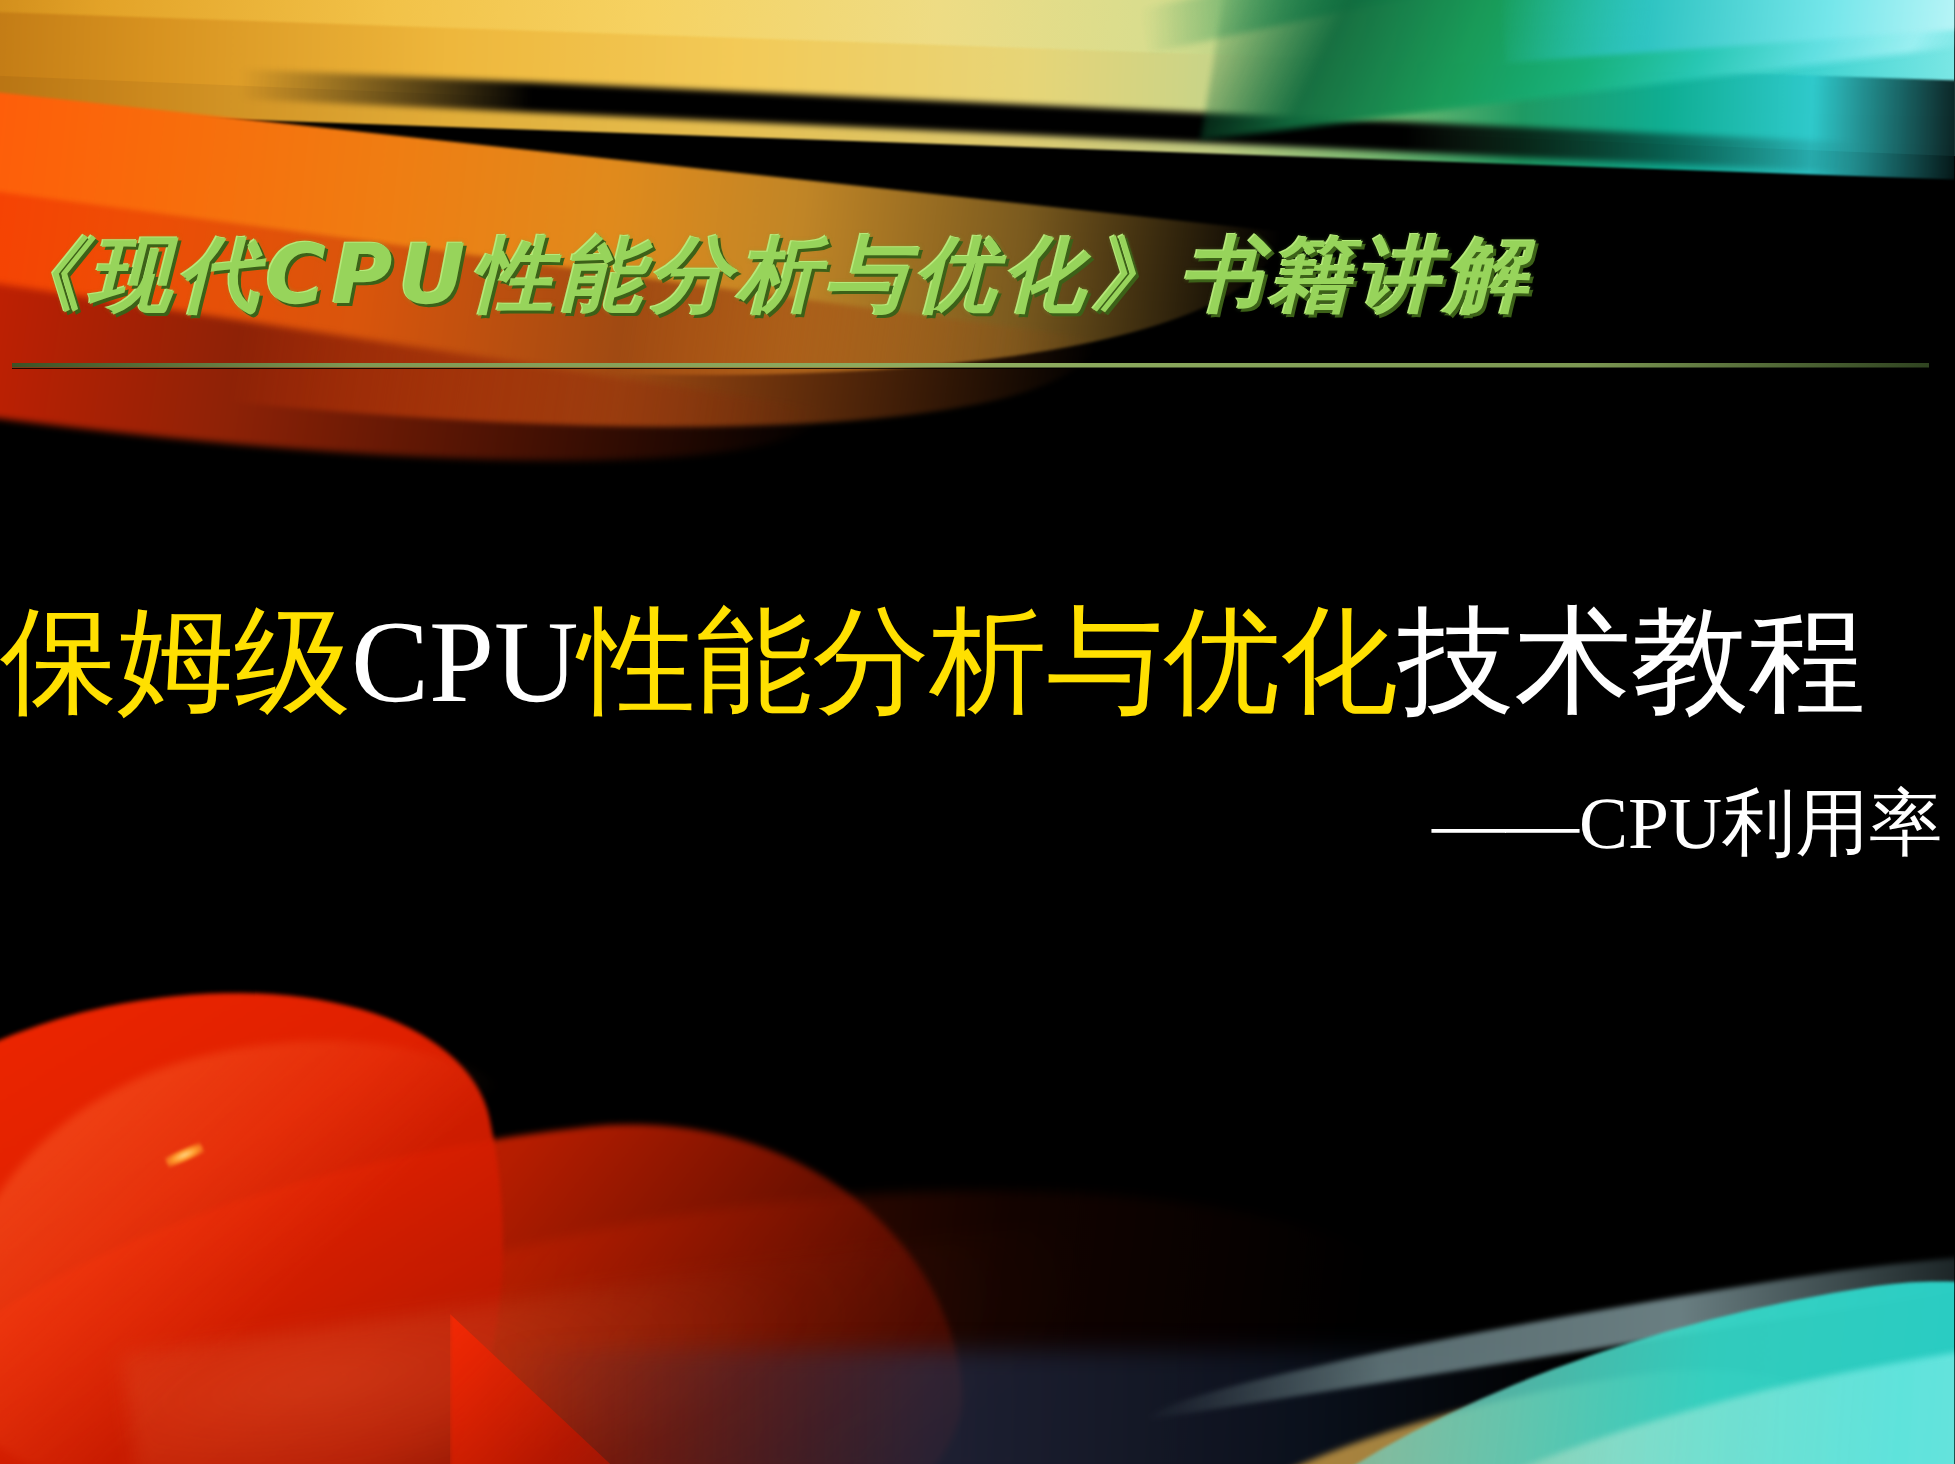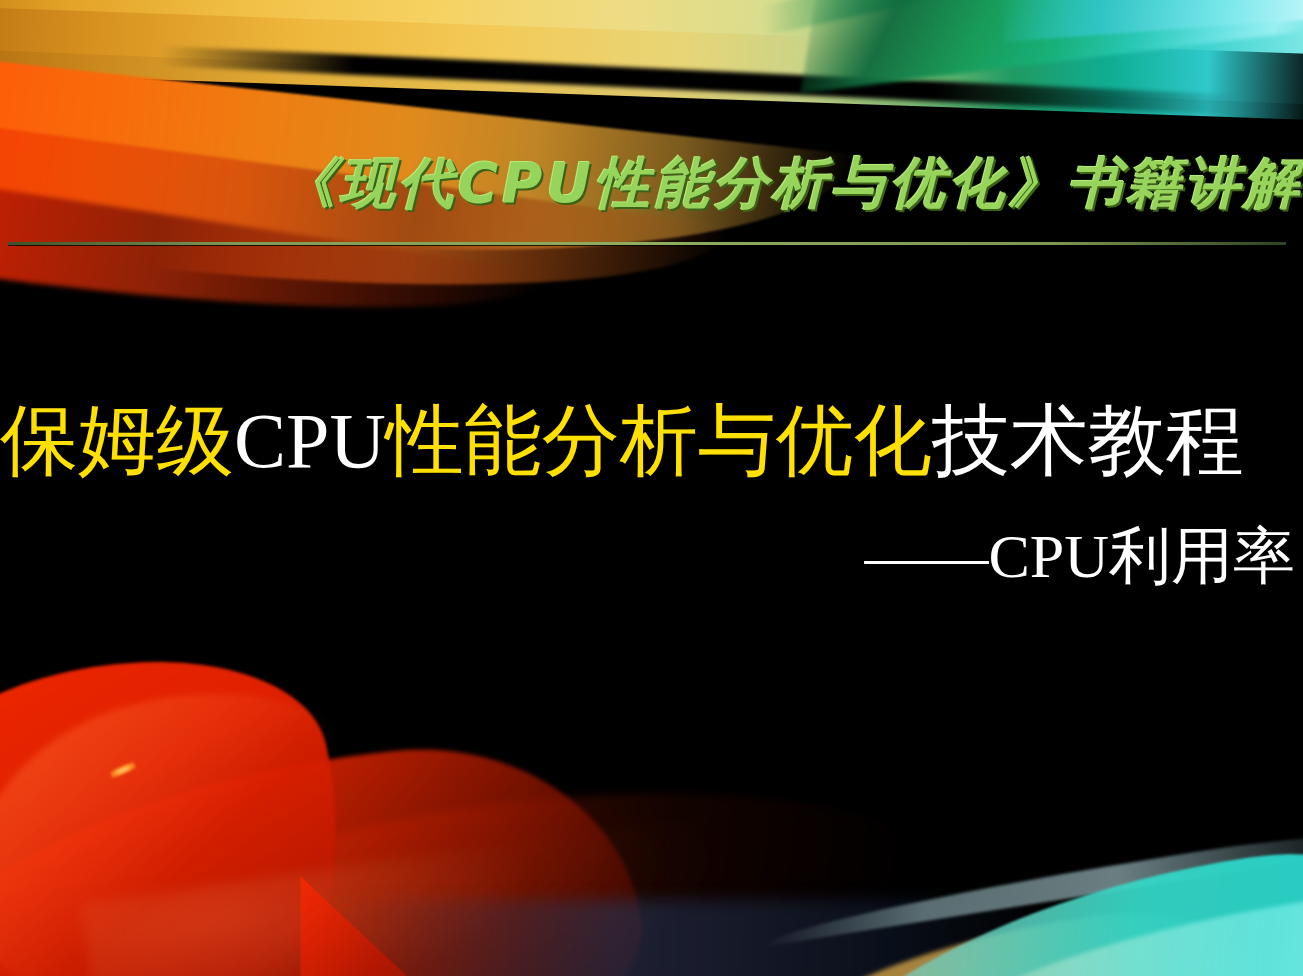--- a/index.html
+++ b/index.html
@@ -331,21 +331,21 @@
     position: absolute;
     inset: 0;
   }
 
   
   .header-title {
     position: absolute;
     left: 0;
     right: 0;
     top: 156px;
-    text-align: right;
+    text-align: left;
     font-family: "DejaVu Sans", "Liberation Sans", sans-serif;
     font-size: 55px;
     font-weight: 700;
     font-style: italic;
     letter-spacing: 4px;
     color: #97d45b;
     text-shadow:
        2px 2px 0 #3c6118,
       -1px -1px 0 #b6e97a,
        0 0 3px rgba(110,180,60,.55);
@@ -379,21 +379,21 @@
   .t-yellow { color: #ffe000; }
   .t-white  { color: #ffffff; }
 
   
   .subtitle {
     position: absolute;
     right: 8px;
     top: 522px;
     text-align: right;
     font-family: "Liberation Serif", "DejaVu Serif", serif;
-    font-size: 62px;
+    font-size: 49px;
     font-weight: 400;
     color: #ffffff;
     line-height: 1.1;
     white-space: nowrap;
   }
 </style>
 </head>
 <body>
 
 <div id="slide">

